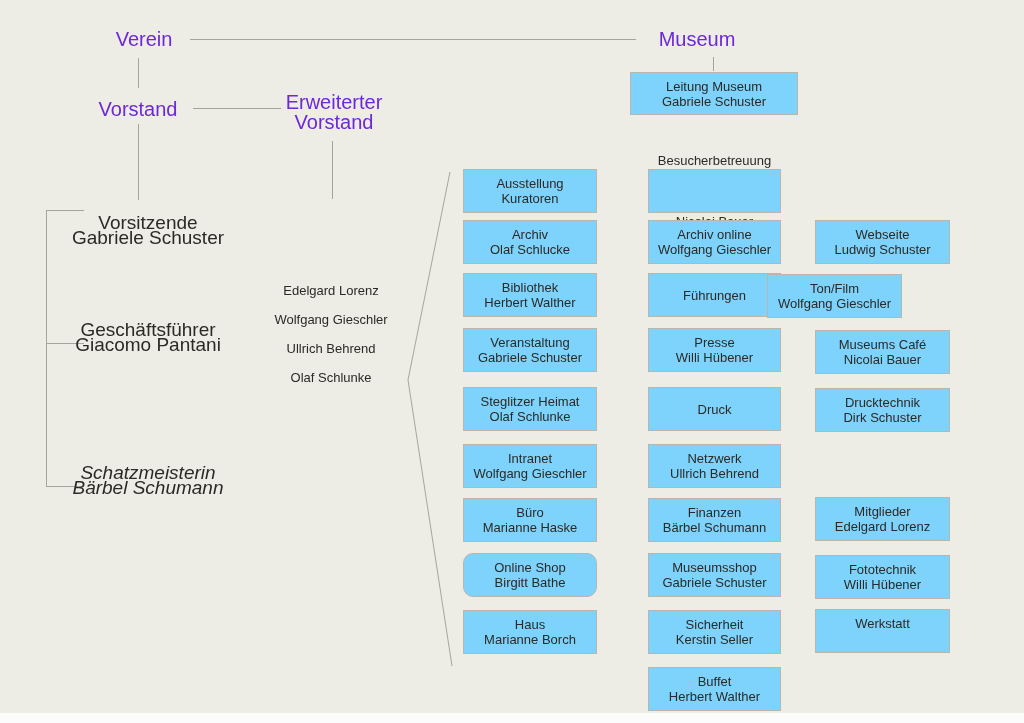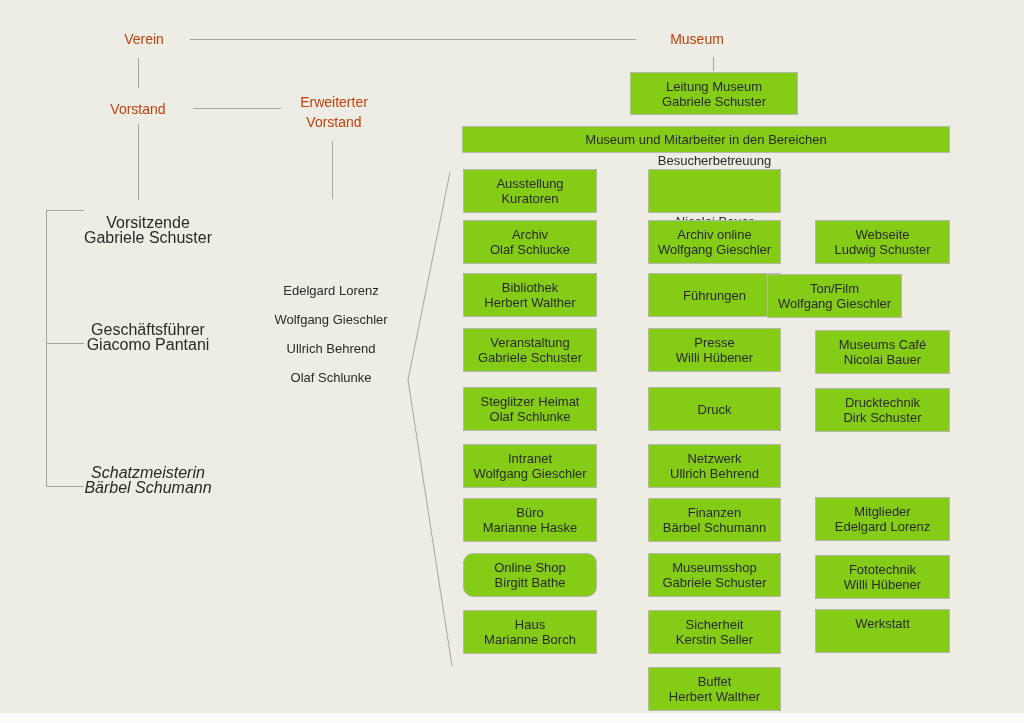--- a/index.html
+++ b/index.html
@@ -4,36 +4,36 @@
 <style>
   html,body { margin:0; padding:0; }
   .canvas {
     position:relative; width:1024px; height:723px;
     background:#edece5; overflow:hidden;
     font-family:"Liberation Sans", sans-serif;
     color:#2b2a26;
   }
   svg.lines { position:absolute; left:0; top:0; width:1024px; height:723px; pointer-events:none; }
   .title {
-    position:absolute; font-size:14px; line-height:20px; color:#c2410c;
+    position:absolute; font-size:20px; line-height:20px; color:#6d28d9;
     text-align:center; white-space:nowrap;
   }
   .title.multi { white-space:normal; }
   .box {
     position:absolute; box-sizing:border-box;
-    background:#84cc16; border:1px solid #b8b7af;
+    background:#7dd3fc; border:1px solid #b8b7af;
     display:flex; flex-direction:column; justify-content:center; align-items:center;
     text-align:center; font-size:13px; line-height:15px; color:#2b2a26;
     padding:0 2px;
   }
   .box .line { min-height:15px; width:100%; }
   .banner { font-size:13px; }
   .board-item {
     position:absolute; left:66px; width:164px; text-align:center;
-    font-size:16px; line-height:15px;
+    font-size:19px; line-height:15px;
   }
   .members {
     position:absolute; left:251px; top:276px; width:160px; text-align:center;
     font-size:13px;
   }
   .members .member { height:29px; line-height:29px; white-space:nowrap; }
   .footer-strip { position:absolute; left:0; top:713px; width:1024px; height:10px; background:#fcfcfc; }
 </style>
 </head>
 <body>
@@ -81,23 +81,20 @@
       <div class="member">Wolfgang Gieschler</div>
       <div class="member">Ullrich Behrend</div>
       <div class="member">Olaf Schlunke</div>
     </div>
 
   <div class="box" style="left:630px; top:72px; width:168px; height:43px;">
     <div class="line">Leitung Museum</div>
     <div class="line">Gabriele Schuster</div>
   </div>
 
-  <div class="box banner" style="left:462px; top:126px; width:488px; height:27px;">
-    <div>Museum und Mitarbeiter in den Bereichen</div>
-  </div>
 
   <div>
       <div class="box" style="left: 463px; top: 169px; width: 134px; height: 44px;">
         <div class="line">Ausstellung</div>
         <div class="line">Kuratoren</div>
       </div>
       <div class="box" style="left: 463px; top: 220px; width: 134px; height: 44px;">
         <div class="line">Archiv</div>
         <div class="line">Olaf Schlucke</div>
       </div>

